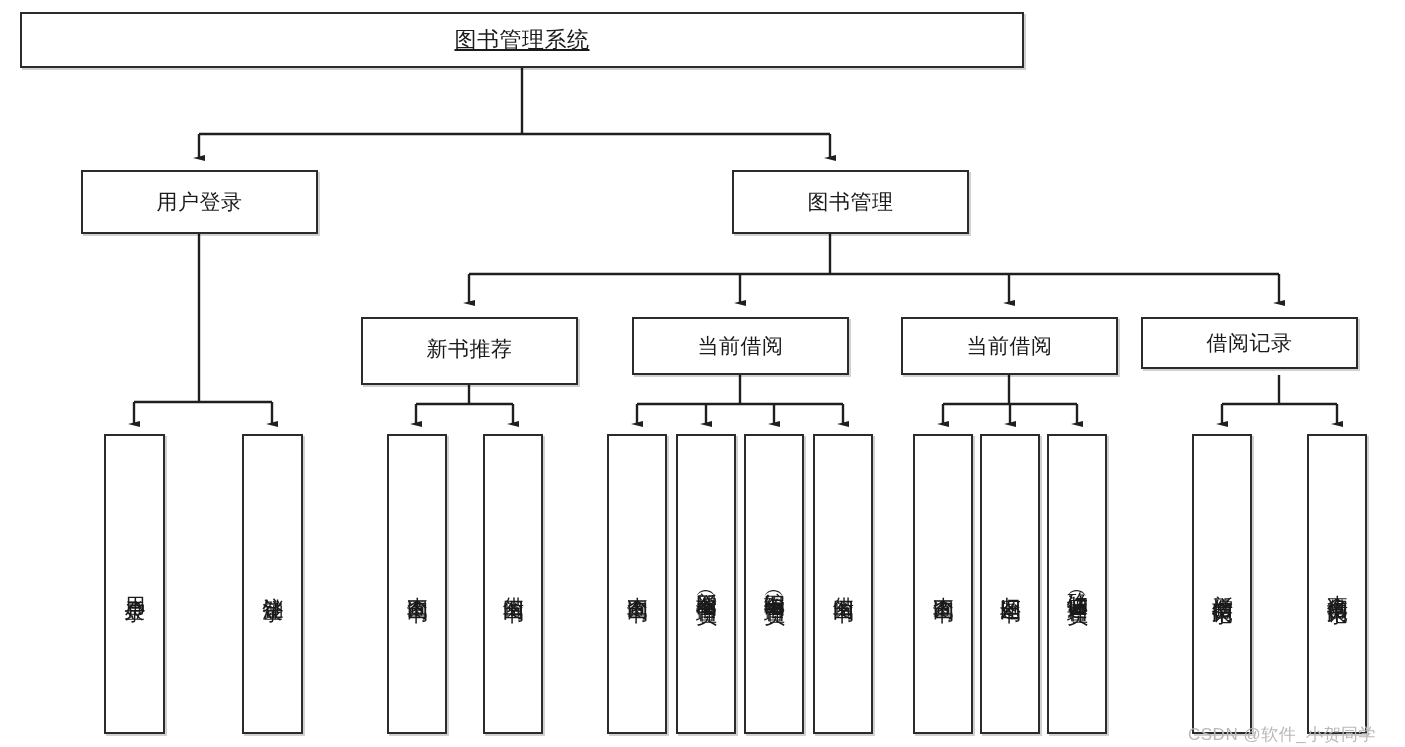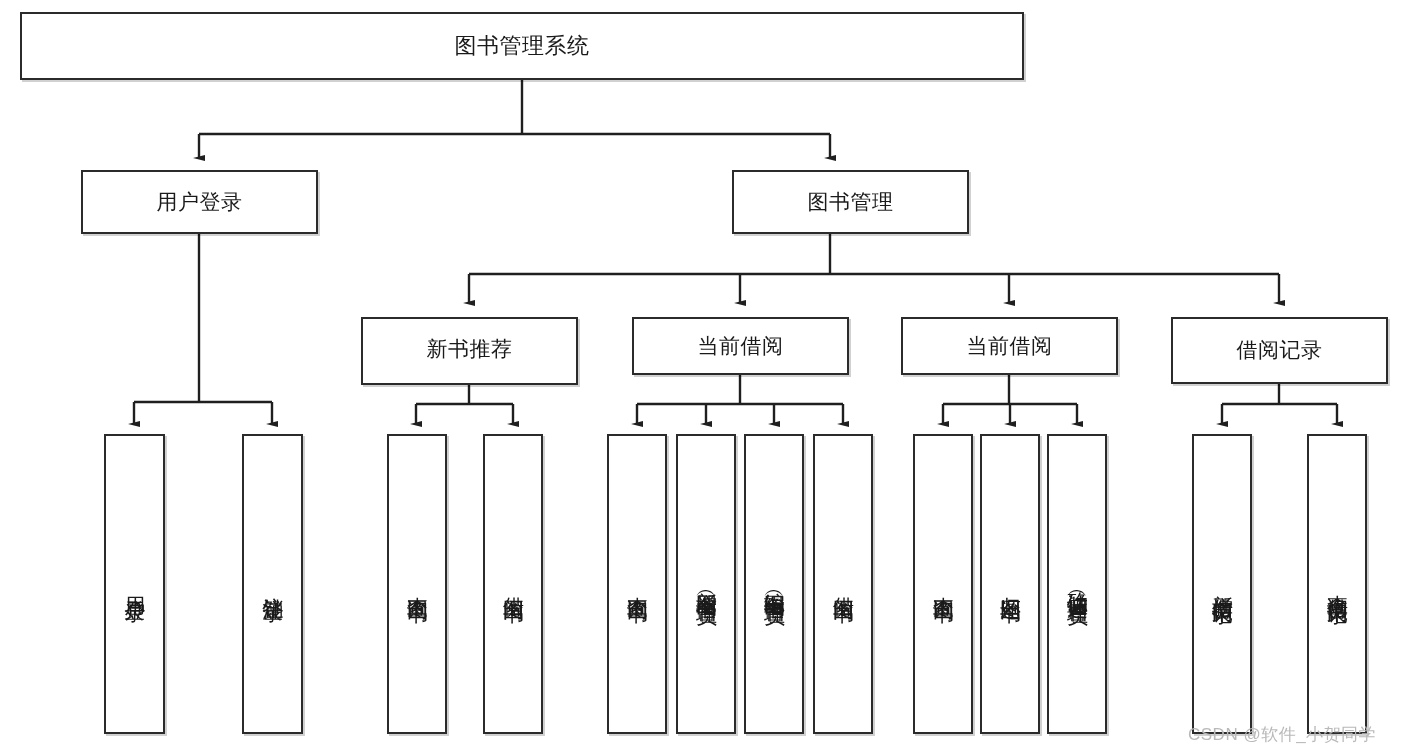--- a/index.html
+++ b/index.html
@@ -118,41 +118,41 @@
       <path d="M1010,404 L1010,424" marker-end="url(#arrow)"></path>
       <path d="M1077,404 L1077,424" marker-end="url(#arrow)"></path>
 
       <path d="M1279,375 L1279,404"></path>
       <path d="M1222,404 L1337,404"></path>
       <path d="M1222,404 L1222,424" marker-end="url(#arrow)"></path>
       <path d="M1337,404 L1337,424" marker-end="url(#arrow)"></path>
     </g>
   </svg>
 
-  <div class="node h root" style="left:20px; top:12px; width:1004px; height:68px;">
+  <div class="node h root" style="left:20px; top:12px; width:1004px; height:56px;text-decoration:underline;">
     <span class="node-label">图书管理系统</span>
   </div>
 
   <div class="node h" style="left:81px; top:170px; width:237px; height:64px;">
     <span class="node-label">用户登录</span>
   </div>
   <div class="node h" style="left:711px; top:170px; width:237px; height:64px;margin-left:21px;">
     <span class="node-label">图书管理</span>
   </div>
 
   <div class="node h" style="left:361px; top:317px; width:217px; height:68px;font-family:Liberation Mono, monospace;">
     <span class="node-label">新书推荐</span>
   </div>
   <div class="node h" style="left:632px; top:317px; width:217px; height:58px;">
     <span class="node-label">当前借阅</span>
   </div>
   <div class="node h" style="left:901px; top:317px; width:217px; height:58px;">
     <span class="node-label">当前借阅</span>
   </div>
-  <div class="node h" style="left:1171px; top:317px; width:217px; height:67px;">
+  <div class="node h" style="left:1141px; top:317px; width:217px; height:52px;">
     <span class="node-label">借阅记录</span>
   </div>
 
   <div class="node v" style="left:104px; top:434px; width:61px; height:300px;">
     <span class="node-label">用户登录</span>
   </div>
   <div class="node v" style="left:242px; top:434px; width:61px; height:300px;">
     <span class="node-label">注销登录</span>
   </div>
 

